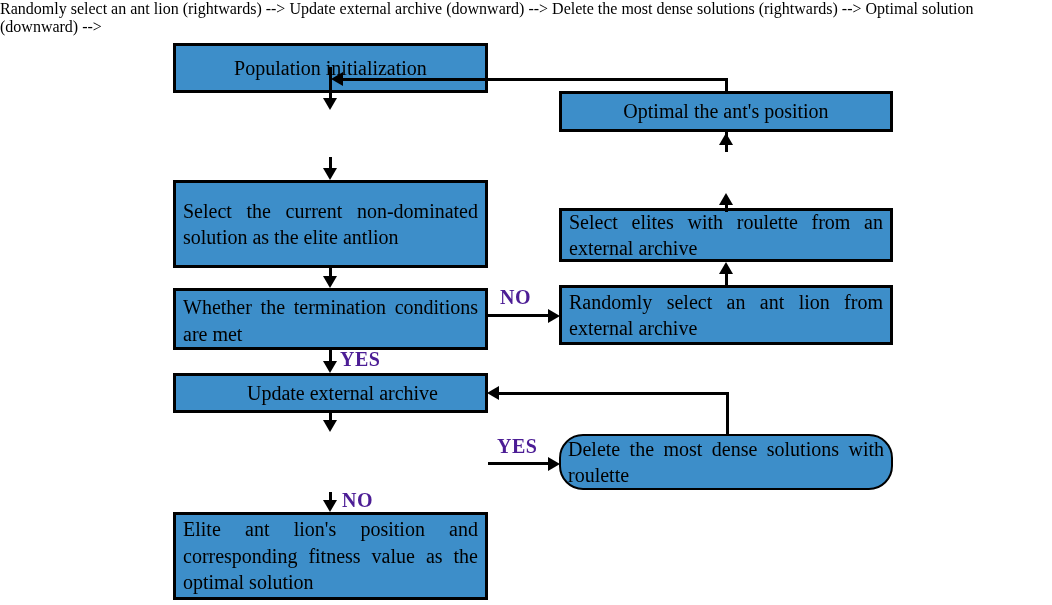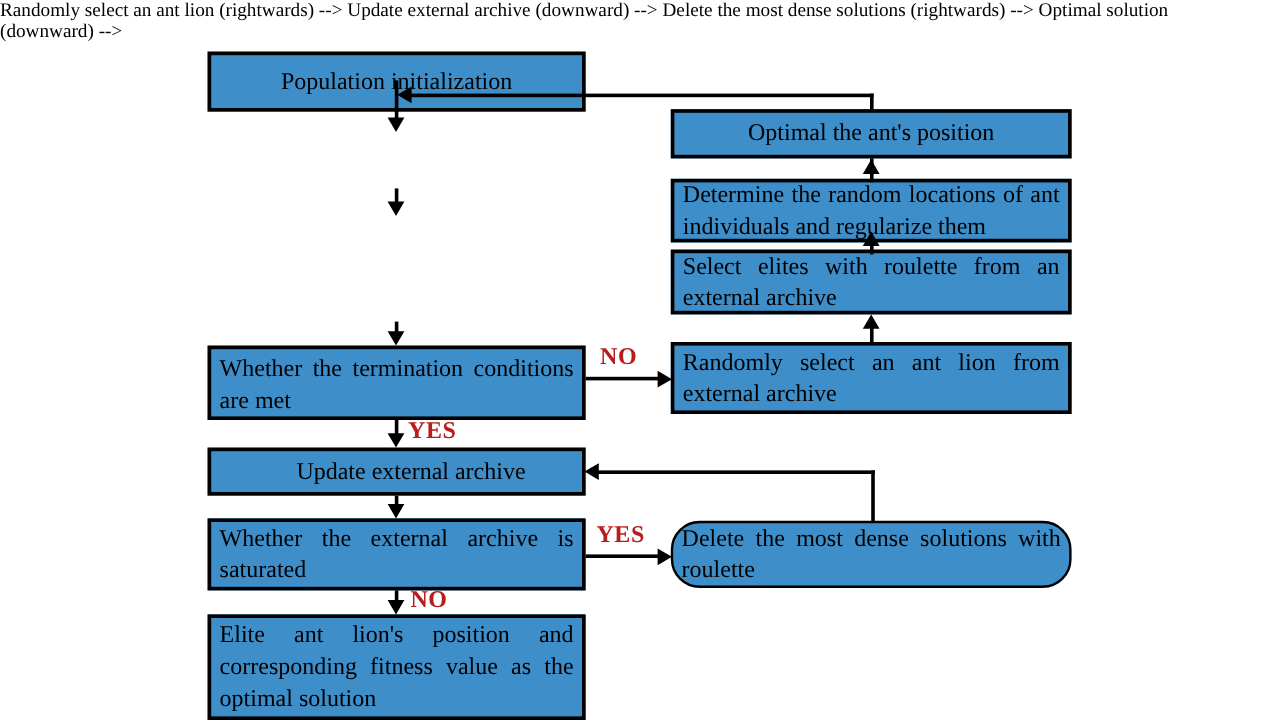--- a/index.html
+++ b/index.html
@@ -78,61 +78,58 @@
   .arrow.right {
     border-top: 7px solid transparent;
     border-bottom: 7px solid transparent;
     border-left: 12px solid #000000;
   }
   .elabel {
     position: absolute;
     font-family: "Liberation Serif", "DejaVu Serif", serif;
     font-weight: bold;
     font-size: 20px;
-    color: #b91c1c;
+    color: #4c1d95;
     white-space: nowrap;
     letter-spacing: 0.5px;
   }
 </style>
 </head>
 <body>
 
 <div id="canvas">
 
   
   <div class="node center" style="left:173px; top:17px; width:315px; height:50px;margin-top:26px;">
     <span class="txt">Population initialization</span>
   </div>
 
 
+  <div class="node just" style="left:173px; top:180px; width:315px; height:88px;">
+    <span class="txt">Select the current non-dominated solution as the elite antlion</span>
+  </div>
 
   <div class="node just" style="left:173px; top:288px; width:315px; height:62px;justify-content:flex-end;">
     <span class="txt">Whether the termination conditions are met</span>
   </div>
 
   <div class="node center" style="left:173px; top:373px; width:315px; height:40px;padding-left:24px;">
     <span class="txt">Update external archive</span>
   </div>
 
-  <div class="node just" style="left:173px; top:432px; width:315px; height:60px;">
-    <span class="txt">Whether the external archive is saturated</span>
-  </div>
 
   <div class="node just" style="left:173px; top:512px; width:315px; height:88px;">
     <span class="txt">Elite ant lion's position and corresponding fitness value as the optimal solution</span>
   </div>
 
   
   <div class="node center" style="left:559px; top:91px; width:334px; height:41px;">
     <span class="txt">Optimal the ant's position</span>
   </div>
 
-  <div class="node just" style="left:559px; top:149px; width:334px; height:53px;">
-    <span class="txt">Determine the random locations of ant individuals and regularize them</span>
-  </div>
 
   <div class="node just" style="left:559px; top:208px; width:334px; height:54px;">
     <span class="txt">Select elites with roulette from an external archive</span>
   </div>
 
   <div class="node just" style="left:559px; top:285px; width:334px; height:60px;">
     <span class="txt">Randomly select an ant lion from external archive</span>
   </div>
 
   <div class="node just thin" style="left:559px; top:434px; width:334px; height:56px;border-radius:24px;">

